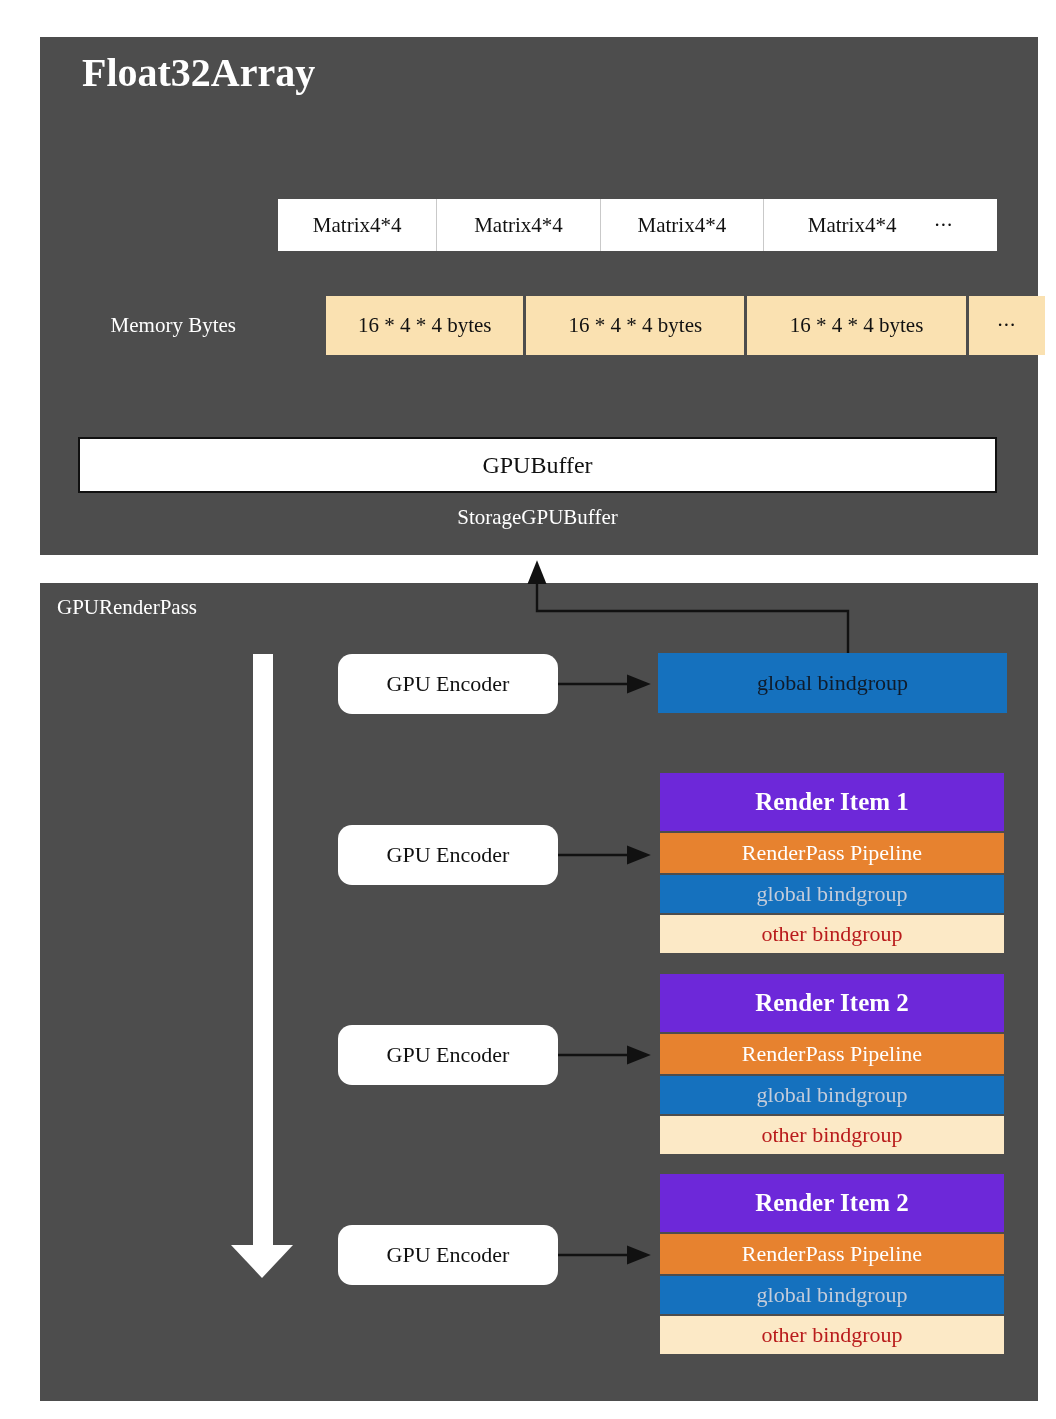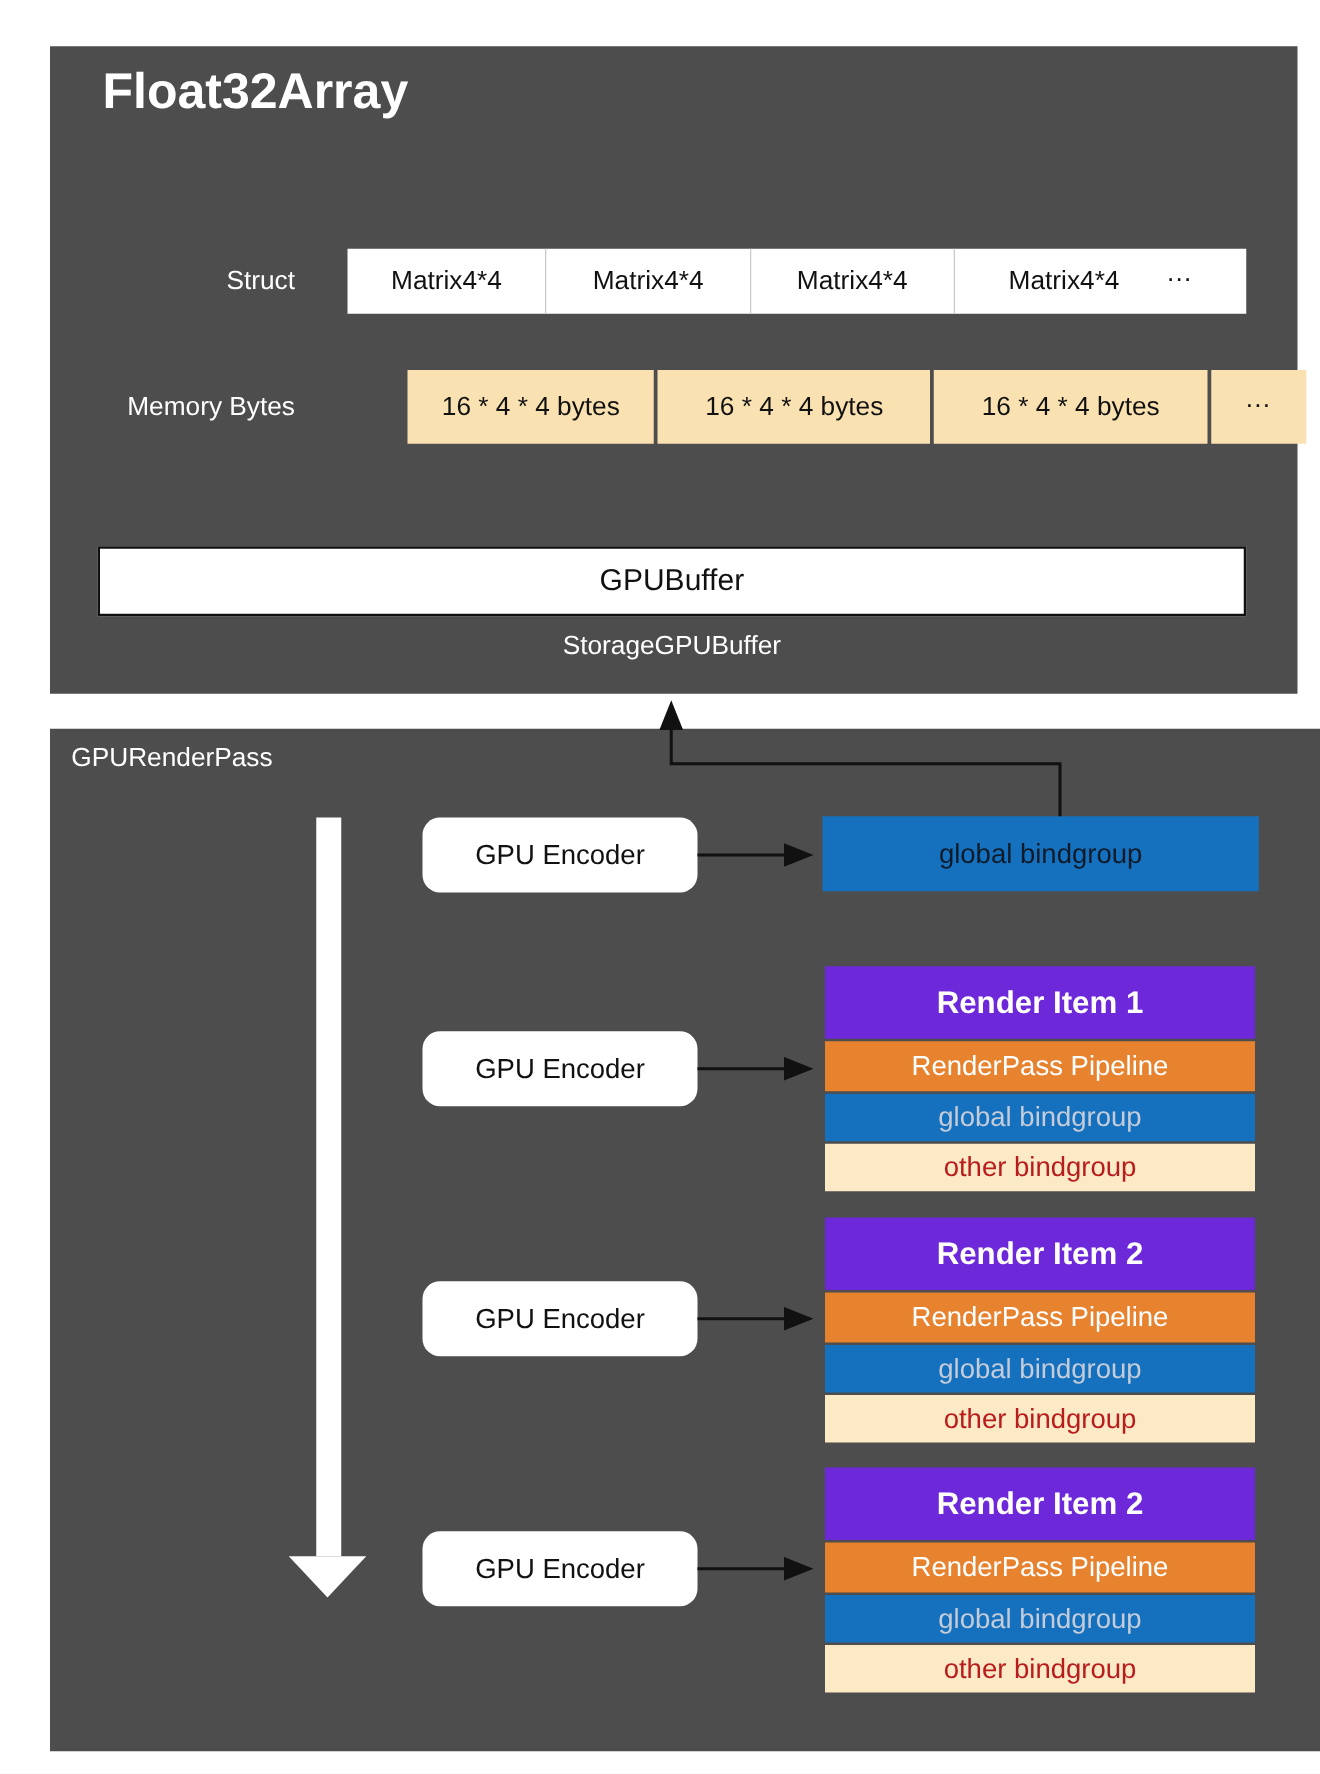--- a/index.html
+++ b/index.html
@@ -1,22 +1,22 @@
 <!DOCTYPE html>
 <html><head>
 <meta charset="utf-8">
 <style>
   html,body{margin:0;padding:0;background:#ffffff;}
   .page{
     position:relative;width:1056px;height:1419px;background:#ffffff;
-    font-family:Liberation Sans, sans-serif;overflow:hidden;
+    font-family:Liberation Serif, serif;overflow:hidden;
   }
   .panel{position:absolute;background:#4D4D4D;}
   .panel-float{left:40px;top:37px;width:998px;height:518px;}
-  .panel-render{left:40px;top:583px;width:998px;height:818px;padding-left:18px;}
+  .panel-render{left:40px;top:583px;width:998px;height:818px;}
 
   
   .f-title{position:absolute;left:42px;top:14px;margin:0;color:#fff;font-size:40px;font-weight:bold;line-height:1.1;}
   .f-subtitle{position:absolute;left:42px;top:102px;margin:0;color:#fff;font-size:21px;}
   .row-label{position:absolute;left:0;width:196px;color:#fff;font-size:21px;
     display:flex;align-items:center;justify-content:flex-end;}
   .struct-label{top:162px;height:52px;}
   .memory-label{top:259px;height:59px;}
   .struct-row{position:absolute;left:238px;top:162px;width:719px;height:52px;display:flex;background:#fff;}
   .struct-cell{display:flex;align-items:center;justify-content:center;gap:38px;
@@ -54,21 +54,20 @@
   .connectors{position:absolute;left:0;top:0;pointer-events:none;}
 </style>
 </head>
 <body>
 
 <div class="page">
 
   <section class="panel panel-float">
     <h1 class="f-title">Float32Array</h1>
 
-    <div class="row-label struct-label">Struct</div>
     <div class="struct-row">
       <div class="struct-cell sep" style="flex-grow:159">
         <span>Matrix4*4</span>
       </div>
       <div class="struct-cell sep" style="flex-grow:163">
         <span>Matrix4*4</span>
       </div>
       <div class="struct-cell sep" style="flex-grow:163">
         <span>Matrix4*4</span>
       </div>

